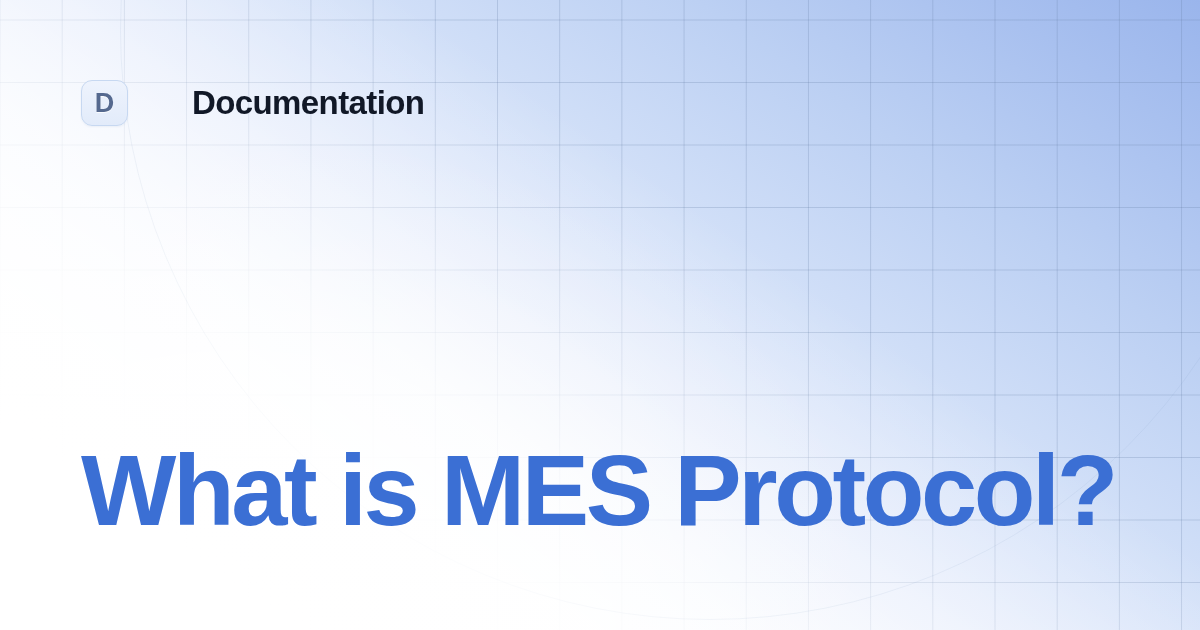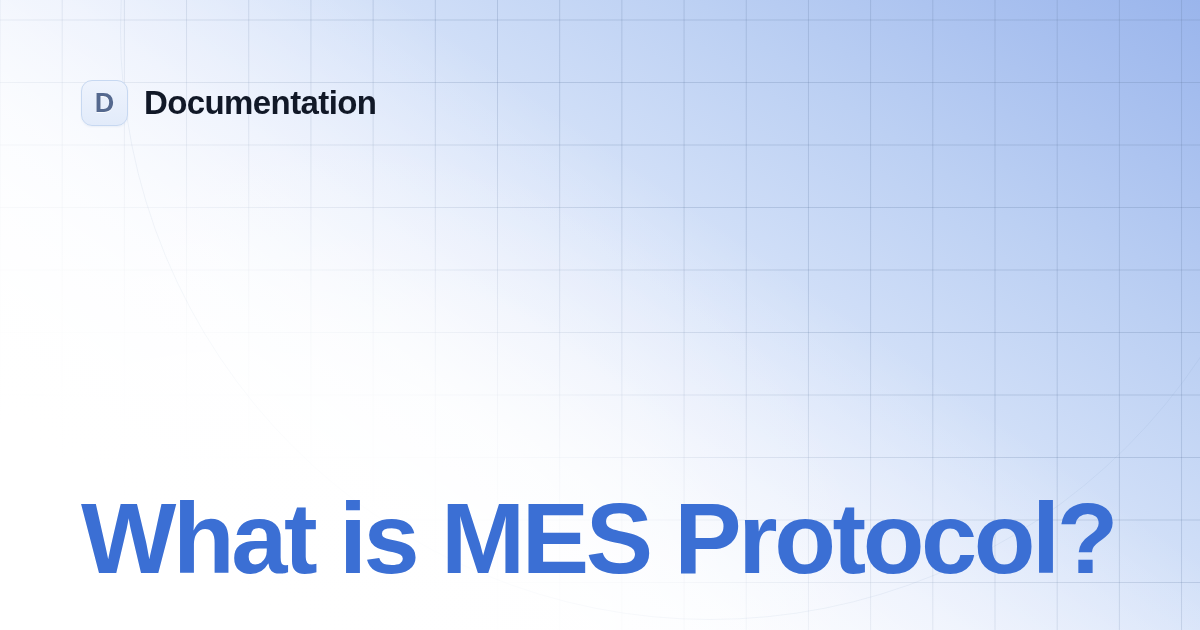--- a/index.html
+++ b/index.html
@@ -132,34 +132,34 @@
     letter-spacing:0.2px;
     text-shadow:0 1px 0 rgba(255,255,255,0.75);
   }
 
   .eyebrow-label {
     font-size:33px;
     font-weight:bold;
     letter-spacing:-0.6px;
     color:#111827;
     white-space:nowrap;
+    margin-left:48px;
   }
 
   .headline {
     position:absolute;
     left:81px;
     top:437px;
     width:1060px;
     font-size:101px;
     font-weight:bold;
     line-height:1.05;
     letter-spacing:-3.4px;
     color:#3b6fd4;
     white-space:nowrap;
-    margin-top:48px;
   }
 </style>
 </head>
 <body>
 
 <div class="og-card">
 
   <div class="bg-gradient"></div>
   <div class="bg-grid"></div>
   <div class="bg-grid-mask"></div>

